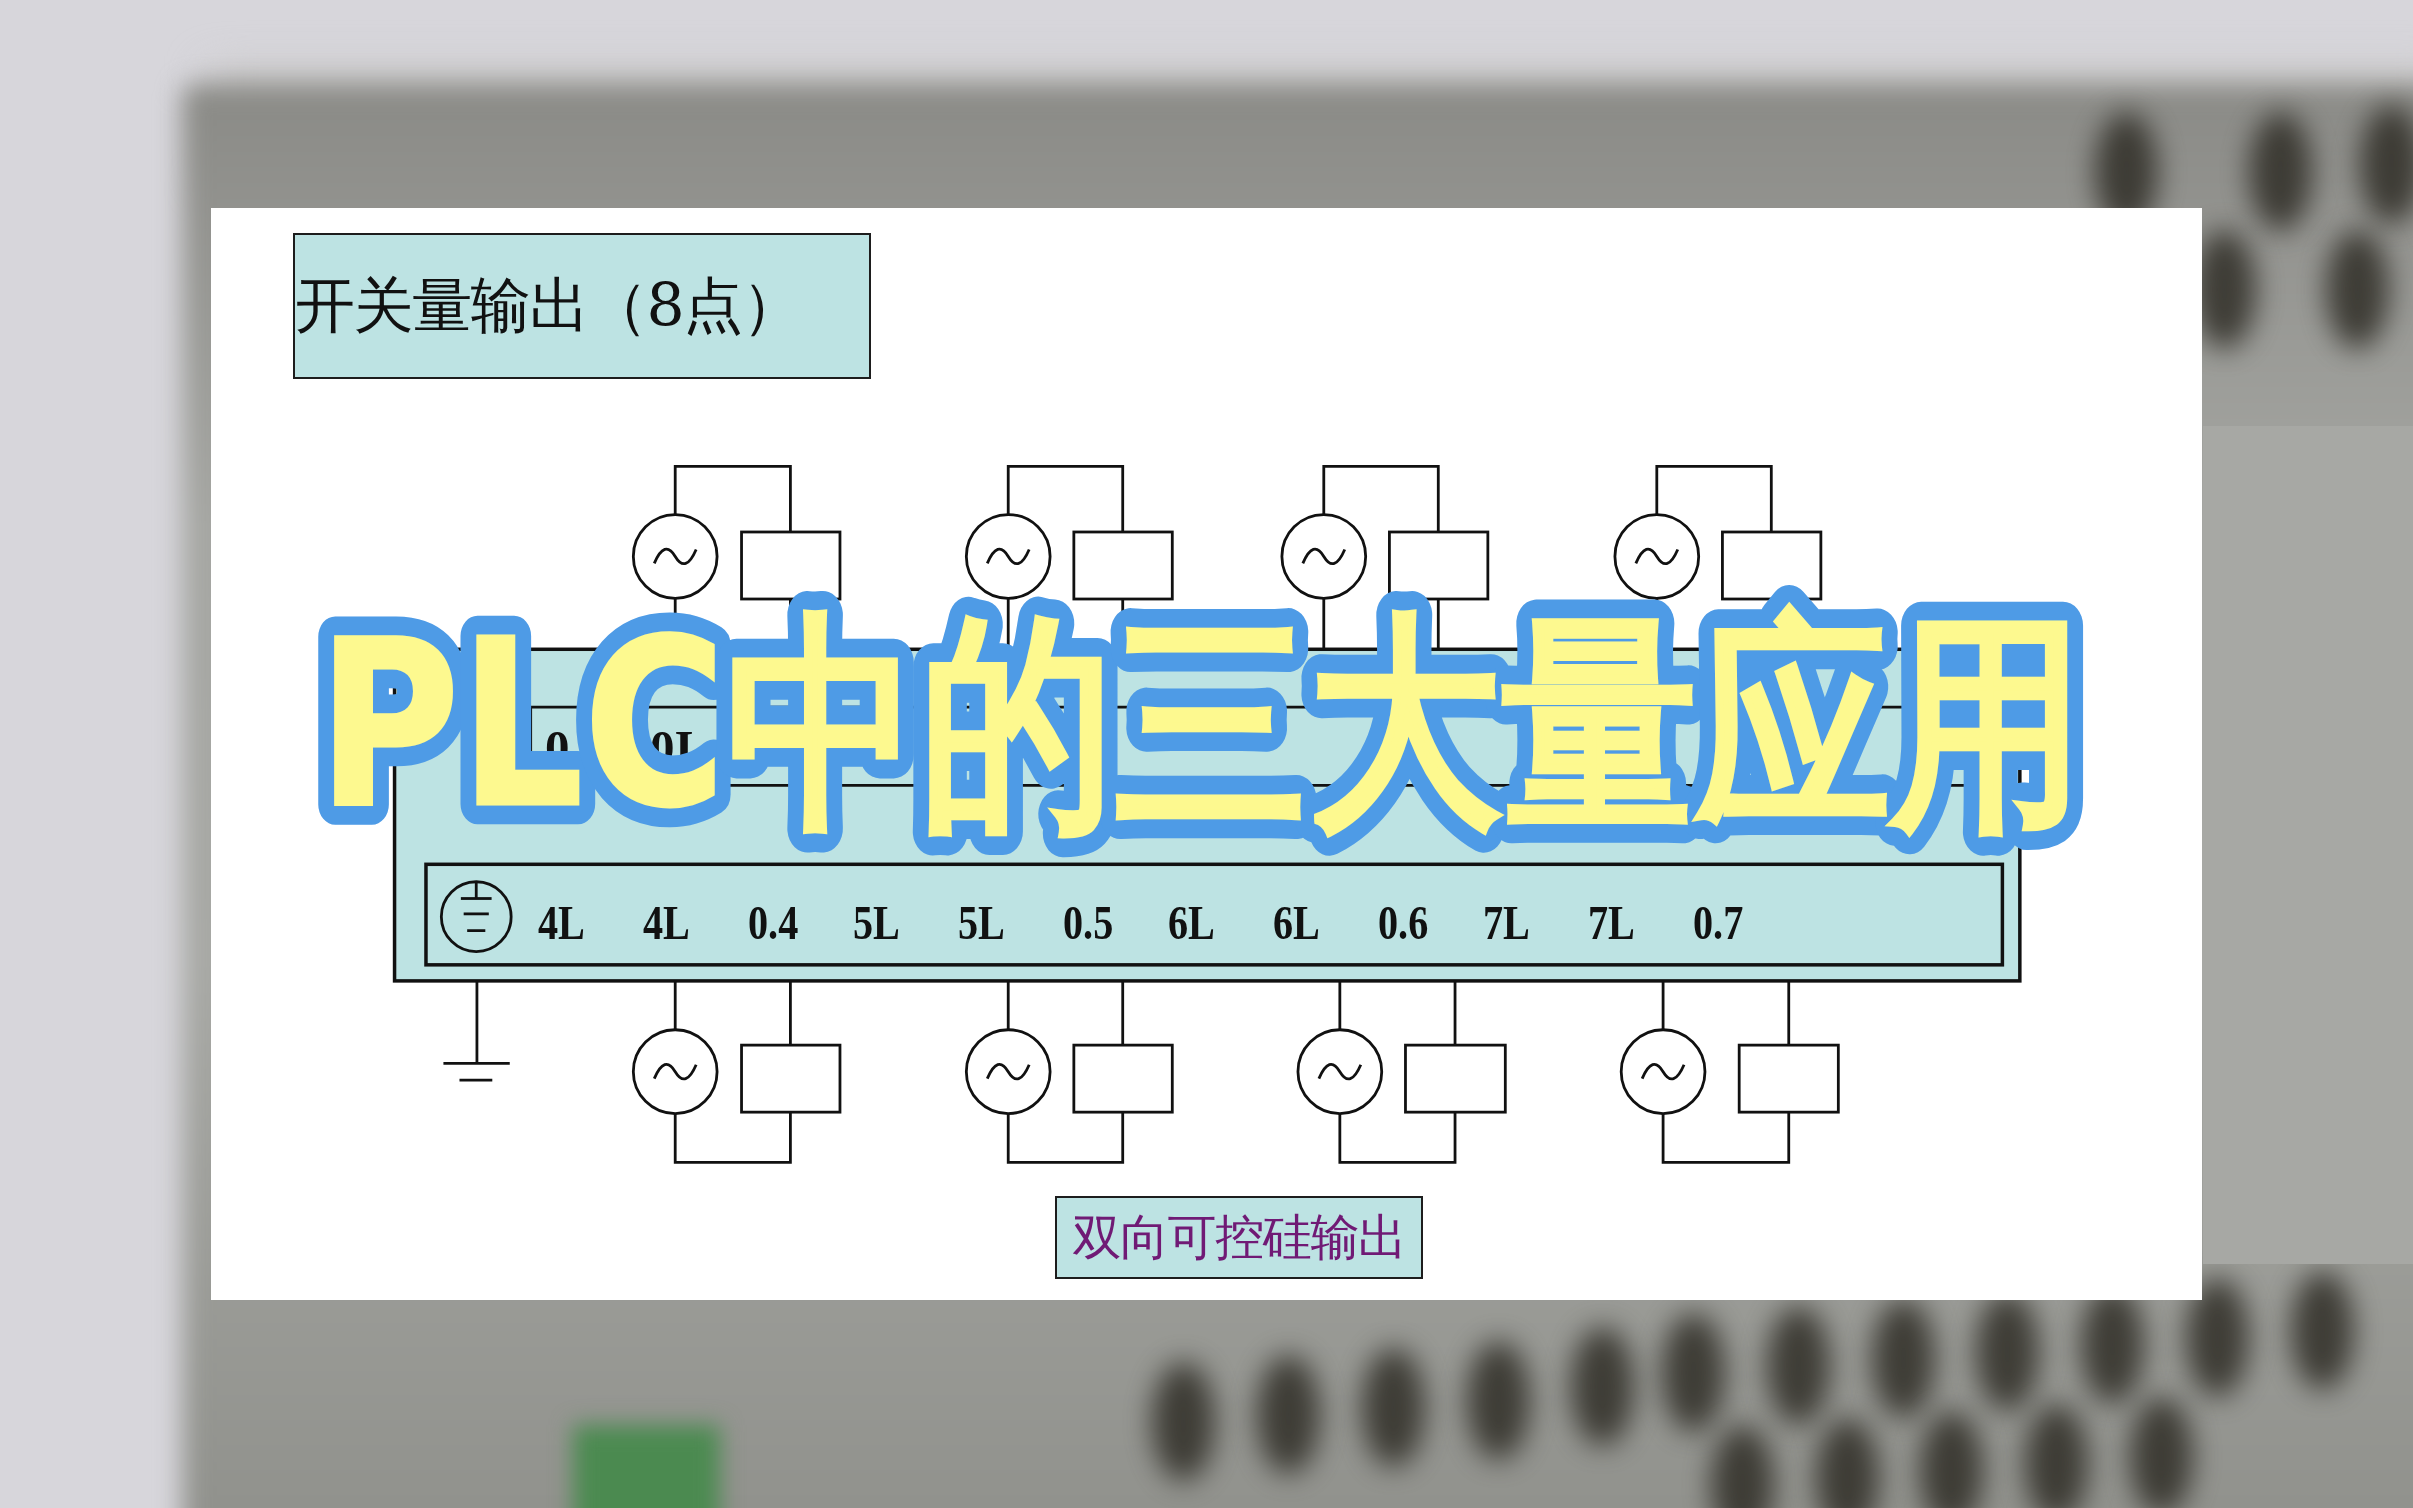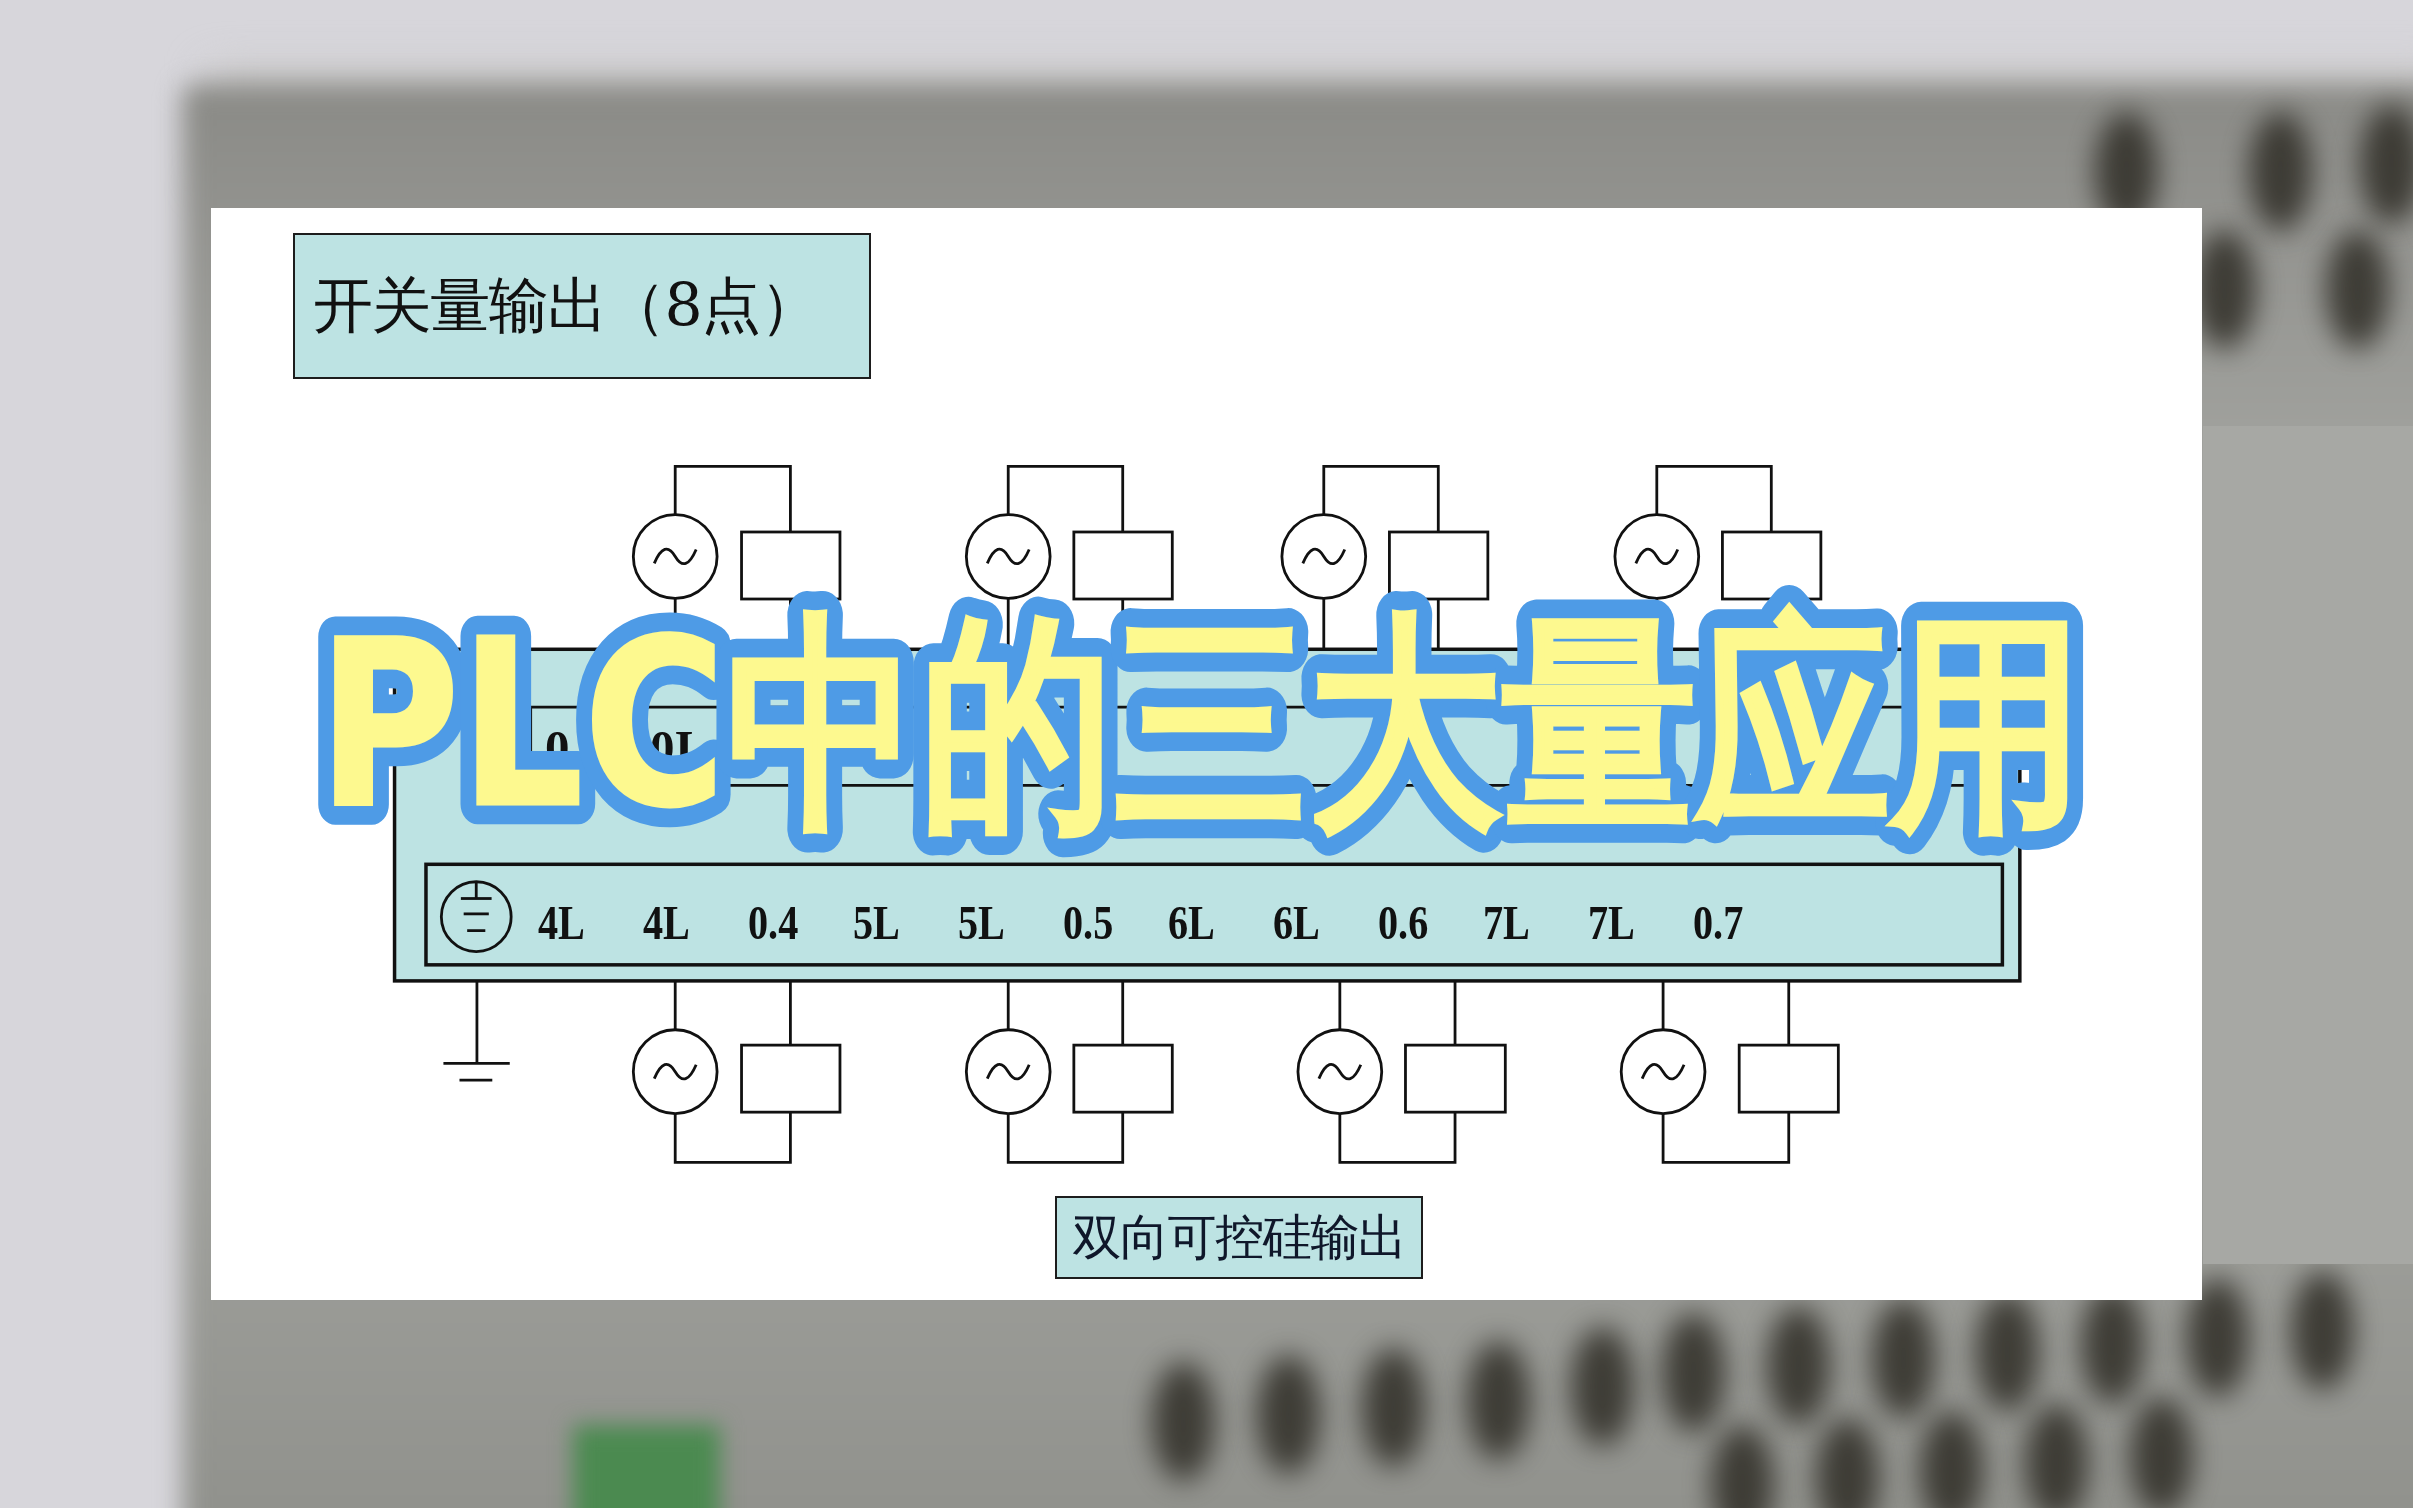--- a/index.html
+++ b/index.html
@@ -7,25 +7,25 @@
   .bg { position:absolute; inset:0; overflow:hidden; }
   .bg .device { position:absolute; left:182px; top:84px; width:2305px; height:1467px; background:linear-gradient(180deg,#8a8a86 0%,#a5a6a2 30%,#a7a8a4 60%,#8f908b 100%); filter:blur(12.6px); border-radius:14px; }
   .bg .device-top { position:absolute; left:210px; top:70px; width:2235px; height:112px; background:#c8c7c6; filter:blur(21px); }
   .bg .hole { position:absolute; width:63px; height:119px; border-radius:50%; background:#2f2d26; filter:blur(14px); opacity:.85; }
   .bg .green { position:absolute; left:573px; top:1425px; width:147px; height:112px; background:#4b8a50; filter:blur(11.2px); }
   .bg .panel-right { position:absolute; left:2203px; top:426px; width:216px; height:838px; background:#a7a8a4; }
 
   .card { position:absolute; left:211px; top:208px; width:1991px; height:1092px; background:#ffffff; }
   .diagram { position:absolute; left:0; top:0; width:2413px; height:1508px; }
 
-  .header-box { position:absolute; left:293px; top:233px; width:578px; height:146px; background:#bde3e3; border:2.1px solid #1d1d1d; box-sizing:border-box; display:flex; align-items:center; padding-left:18px; }
+  .header-box { position:absolute; left:293px; top:233px; width:578px; height:146px; background:#bde3e3; border:2.1px solid #1d1d1d; box-sizing:border-box; display:flex; align-items:center; padding-left:0; }
   .header-box span { font-family:"DejaVu Serif", serif; font-size:60px; color:#111; letter-spacing:-1.4px; white-space:nowrap; }
 
   .sub-box { position:absolute; left:1055px; top:1196px; width:368px; height:83px; background:#bde3e3; border:2.8px solid #1d1d1d; box-sizing:border-box; display:flex; align-items:center; justify-content:center; }
-  .sub-box span { font-family:"DejaVu Sans", sans-serif; font-size:49px; color:#0f172a; white-space:nowrap; letter-spacing:-1.4px; }
+  .sub-box span { font-family:"DejaVu Sans", sans-serif; font-size:49px; color:#701a75; white-space:nowrap; letter-spacing:-1.4px; }
 
   .terminal-row { position:absolute; left:538px; top:881px; height:70px; display:flex; align-items:flex-end; }
   .terminal-row span { font-family:"Liberation Serif", serif; font-weight:bold; font-size:49px; color:#111; display:inline-block; width:105px; transform:scaleX(0.82); transform-origin:left center; }
 
   .upper-row { position:absolute; left:545px; top:719px; display:flex; }
   .upper-row span { font-family:"Liberation Serif", serif; font-weight:bold; font-size:49px; color:#111; width:105px; display:inline-block; }
 
   .big-title { position:absolute; left:307px; top:582px; width:1788px; height:265px; }
   .big-title svg { width:100%; height:100%; overflow:visible; }
 </style>

